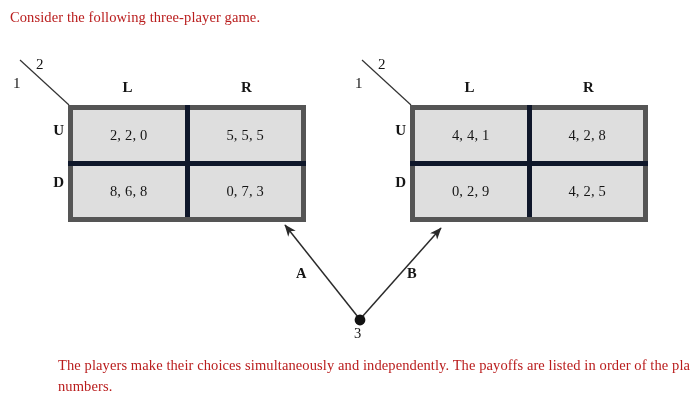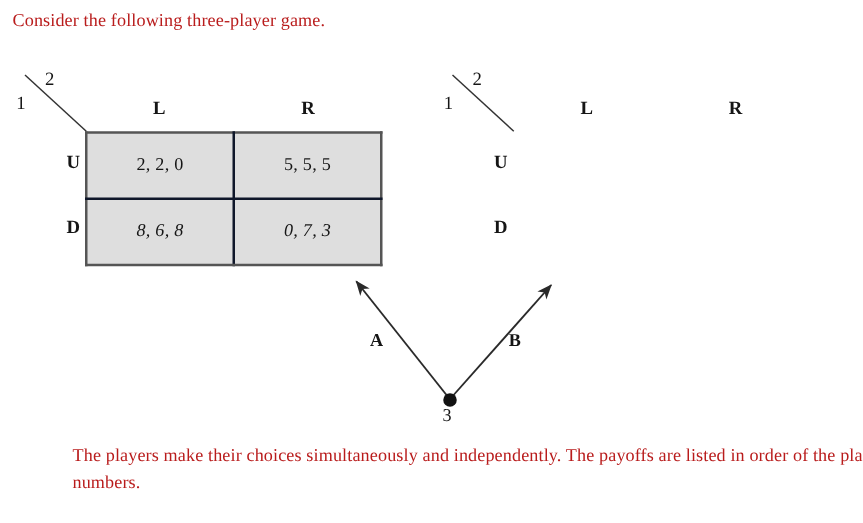--- a/index.html
+++ b/index.html
@@ -96,34 +96,34 @@
   .matrix {
     position: absolute;
     left: 68px;
     top: 105px;
     width: 238px;
     height: 103px;
     border-collapse: collapse;
     table-layout: fixed;
   }
   .matrix td {
-    border: 2px solid #0f172a;
+    border: 5px solid #0f172a;
     background: #dedede;
     text-align: center;
     vertical-align: middle;
     font-size: 14.5px;
     color: #151515;
     padding: 0;
     height: 51px;
     letter-spacing: 0.2px;
   }
   .matrix td.outer-top    { border-top-color: #555; }
   .matrix td.outer-left   { border-left-color: #555; }
   .matrix td.outer-right  { border-right-color: #555; }
-  .matrix td.outer-bottom { border-bottom-color: #555; font-style: italic; }
+  .matrix td.outer-bottom { border-bottom-color: #555; }
 
   
   #player3-node {
     position: absolute;
     left: 260px;
     top: 205px;
     width: 200px;
     height: 145px;
   }
   #player3-node svg { display: block; }
@@ -185,20 +185,32 @@
   <div class="col-headers">
     <div>L</div>
     <div>R</div>
   </div>
 
   <div class="row-labels">
     <div>U</div>
     <div>D</div>
   </div>
 
+  <table class="matrix">
+    <tbody>
+        <tr>
+      <td class="outer-top outer-left">4, 4, 1</td>
+      <td class="outer-top outer-right">4, 2, 8</td>
+    </tr>
+    <tr>
+      <td class="outer-bottom outer-left">0, 2, 9</td>
+      <td class="outer-bottom outer-right">4, 2, 5</td>
+    </tr>
+  </tbody>
+    </table>
 </div>
 
 <div id="player3-node">
   <svg width="200" height="145" viewBox="0 0 200 145" xmlns="http://www.w3.org/2000/svg">
     <defs>
       <marker id="arrowhead" markerWidth="9" markerHeight="9" refX="7.5" refY="3.2" orient="auto" markerUnits="strokeWidth">
         <path d="M0,0 L8,3.2 L0,6.4 L2.2,3.2 z" fill="#2a2a2a"></path>
       </marker>
     </defs>
 

